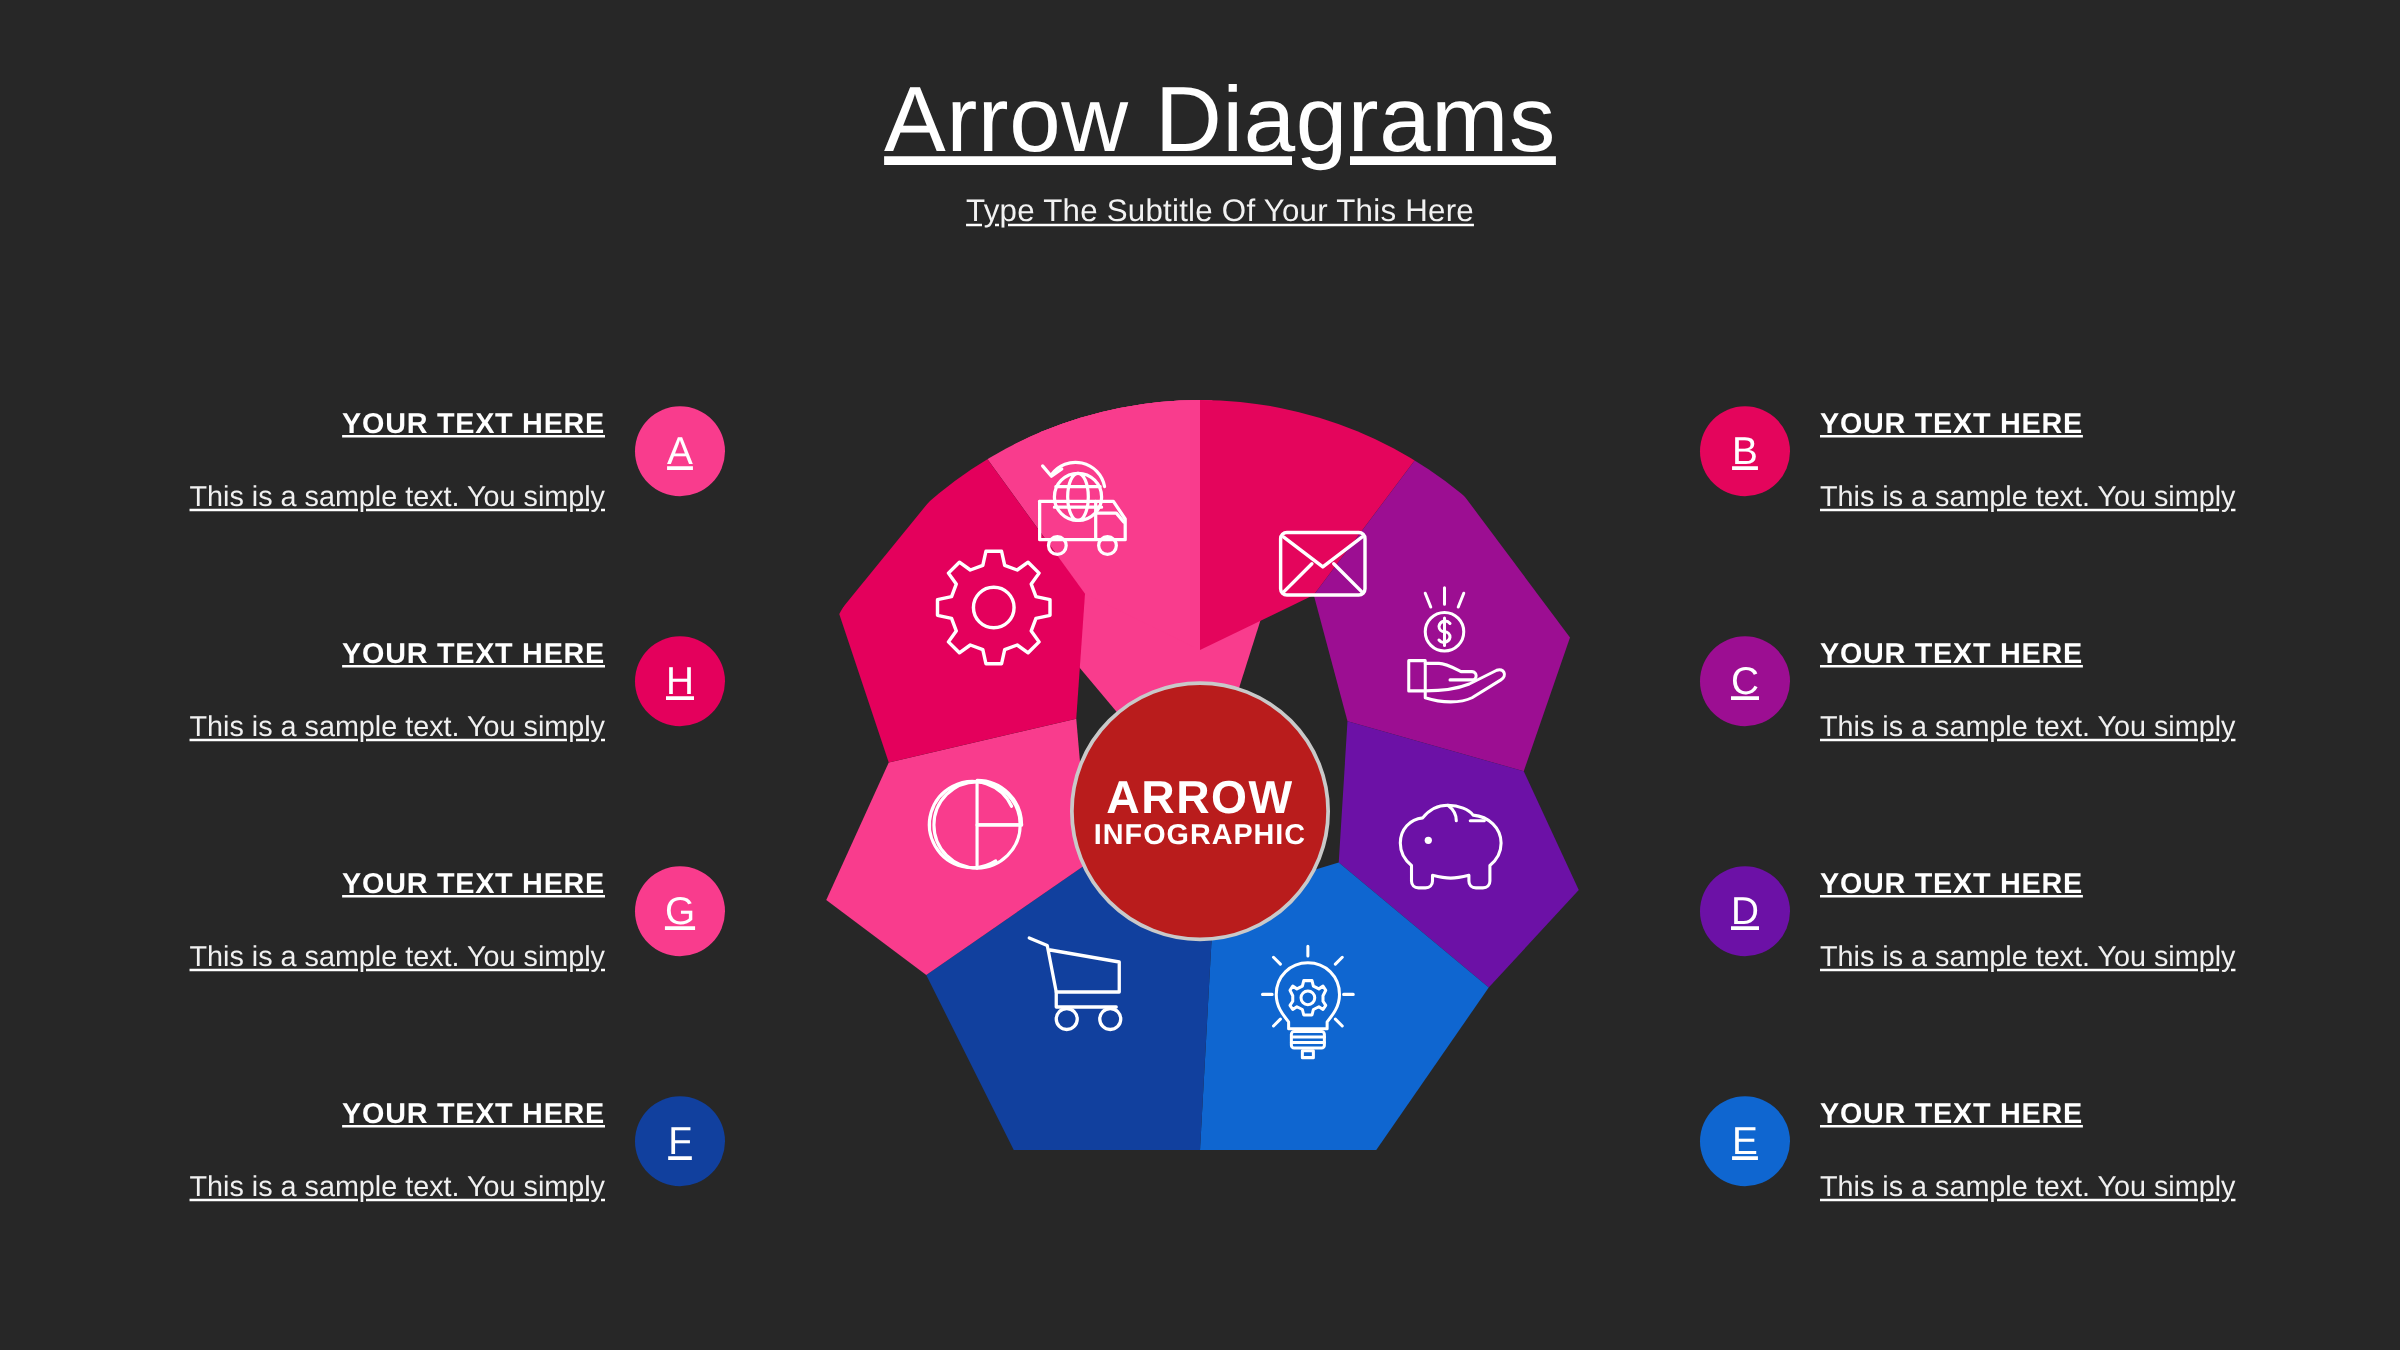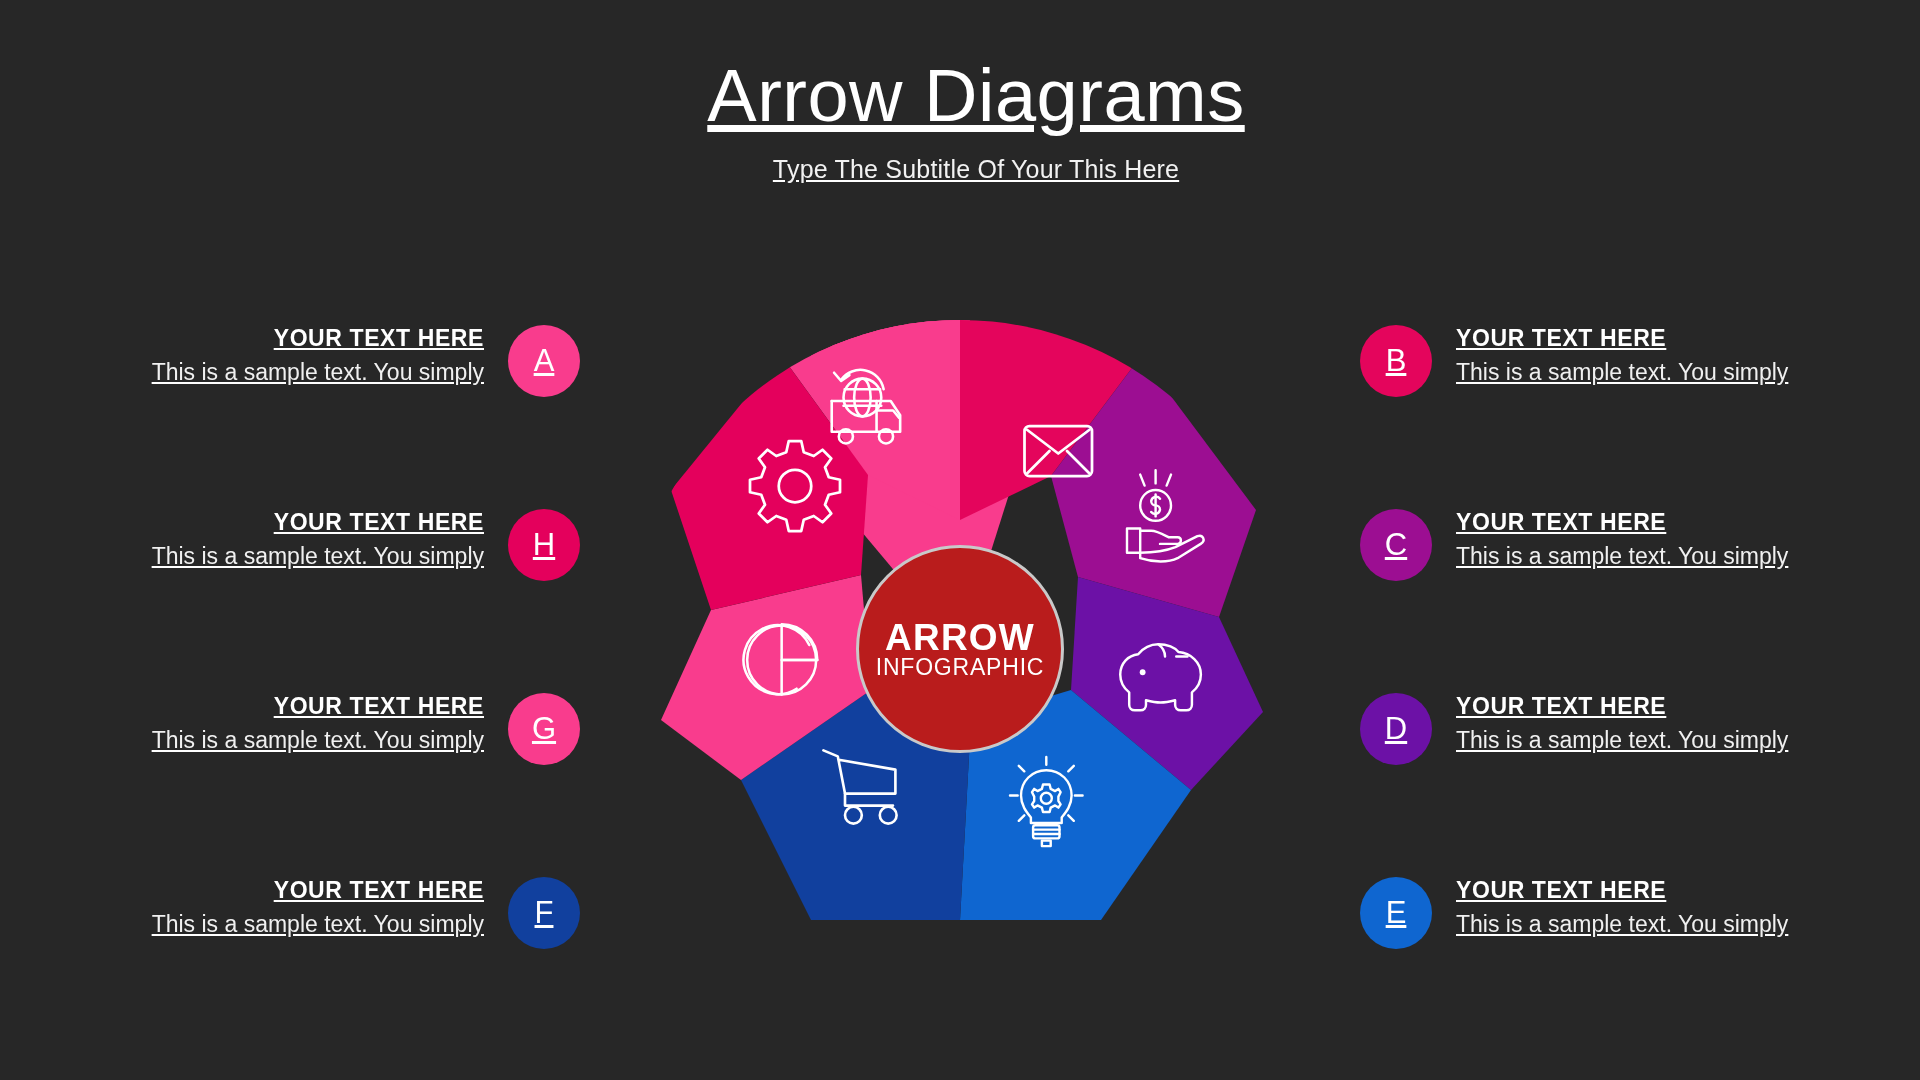--- a/index.html
+++ b/index.html
@@ -76,21 +76,21 @@
     font-size: 23px;
     font-weight: 700;
     letter-spacing: 0.6px;
     color: #ffffff;
     line-height: 1.2;
   }
   .item-body {
     font-size: 23px;
     font-weight: 400;
     color: #f0f0f0;
-    margin-top: 6px;
+    margin-top: 31px;
     line-height: 1.2;
     white-space: nowrap;
   }
 
   .item-badge {
     flex: 0 0 auto;
     width: 72px;
     height: 72px;
     border-radius: 50%;
     display: flex;
@@ -129,21 +129,21 @@
   }
   .center-main {
     font-size: 37px;
     font-weight: 700;
     letter-spacing: 1.2px;
     color: #ffffff;
     line-height: 1;
   }
   .center-sub {
     font-size: 23px;
-    font-weight: 400;
+    font-weight: 700;
     letter-spacing: 0.8px;
     color: #ffffff;
     line-height: 1;
   }
 
   .seg-icon { fill: none; stroke: #ffffff; stroke-width: 2.2; stroke-linecap: round; stroke-linejoin: round; }
   .seg-icon-fill { fill: #ffffff; stroke: none; }
 </style>
 </head>
 <body>

